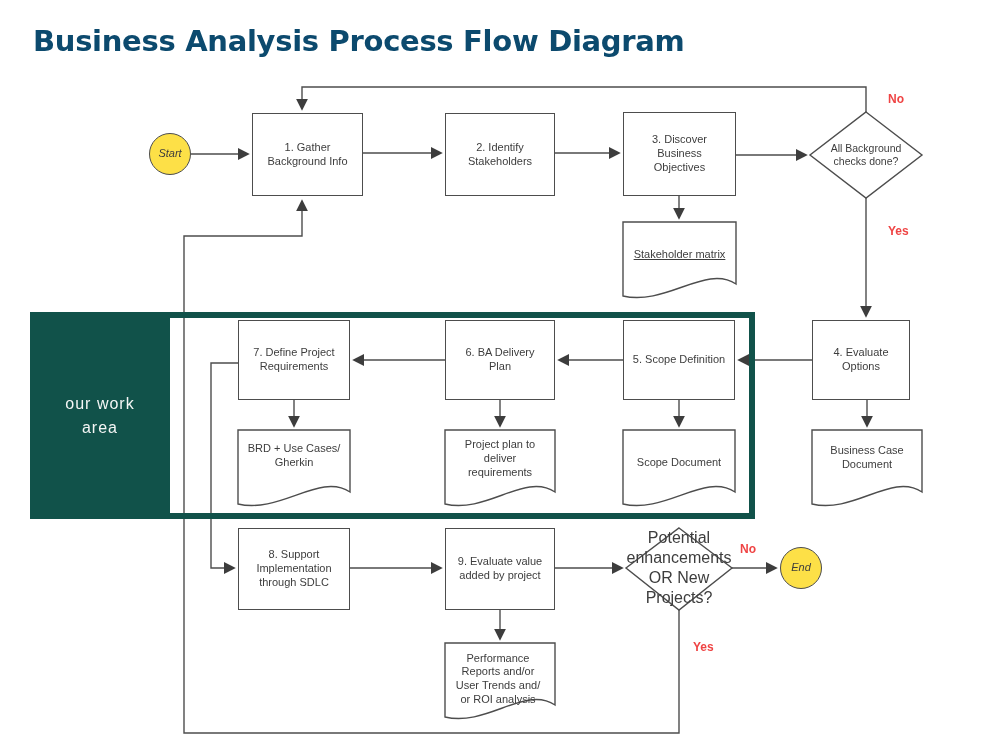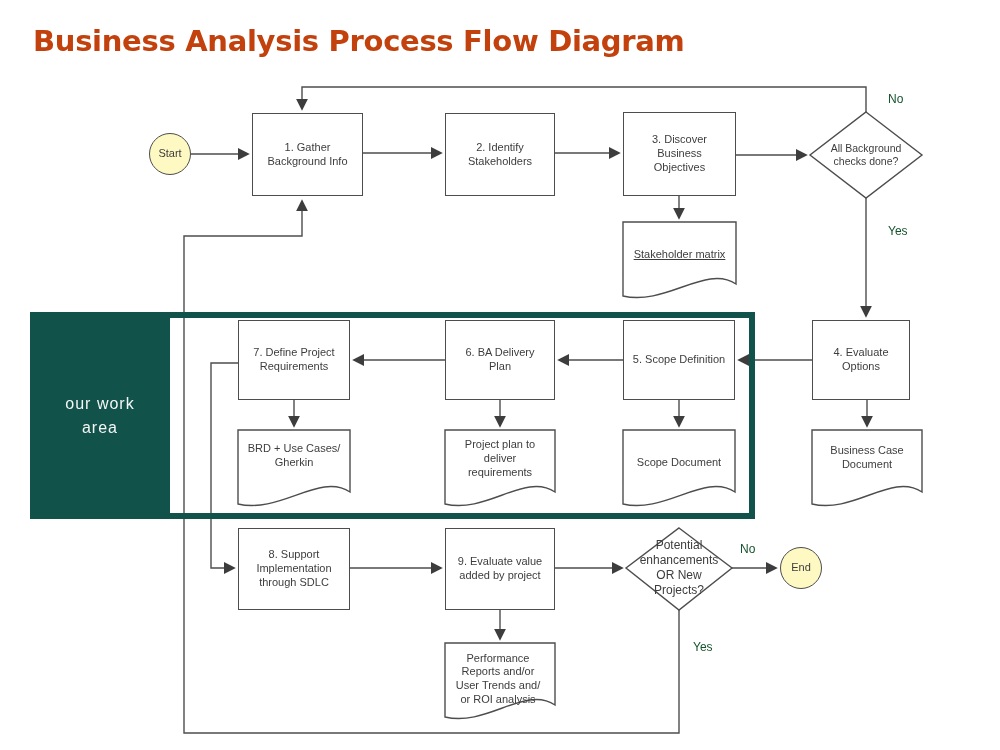--- a/index.html
+++ b/index.html
@@ -2,34 +2,34 @@
 <html><head>
 <meta charset="utf-8">
 <style>
   html,body{margin:0;padding:0;background:#ffffff;}
   .stage{
     position:relative;width:1000px;height:750px;background:#ffffff;overflow:hidden;
     font-family:"Liberation Sans",sans-serif;
   }
   .page-title{
     position:absolute;left:33px;top:24px;margin:0;
-    font-size:29px;font-weight:700;letter-spacing:-0.3px;color:#c2410c;
+    font-size:29px;font-weight:700;letter-spacing:-0.3px;color:#0c4a6e;
     font-family:"DejaVu Sans","Liberation Sans",sans-serif;
   }
   .diagram-svg{position:absolute;left:0;top:0;z-index:1;}
   .node{
     position:absolute;display:flex;align-items:center;justify-content:center;
     text-align:center;color:#3d3d3d;font-size:11px;line-height:1.25;
     white-space:pre-line;z-index:2;box-sizing:border-box;
   }
   .process{border:1.5px solid #4d4d4d;background:#ffffff;padding:2px;}
-  .terminator{border:1.5px solid #4d4d4d;background:#fef9c3;border-radius:50%;}
+  .terminator{border:1.5px solid #4d4d4d;background:#fde047;border-radius:50%;font-style:italic;}
   .overlay-label{background:transparent;z-index:2;}
   .edge-label{
-    position:absolute;color:#14532d;font-size:12px;z-index:2;white-space:nowrap;
+    position:absolute;color:#ef4444;font-size:12px;z-index:2;white-space:nowrap;font-weight:bold;
   }
   .work-area-outline{
     position:absolute;left:30px;top:312px;width:725px;height:207px;
     border:6px solid #11524a;box-sizing:border-box;z-index:3;background:transparent;
   }
   .work-area-fill{
     position:absolute;left:30px;top:312px;width:140px;height:207px;
     background:#11524a;z-index:4;display:flex;align-items:center;justify-content:center;
     text-align:center;color:#f4f6f5;font-size:16px;font-weight:300;
     letter-spacing:1px;line-height:1.45;white-space:pre-line;
@@ -114,21 +114,21 @@
   <div class="node process" style="left:238px;top:320px;width:112px;height:80px;">7. Define Project
 Requirements</div>
   <div class="node process" style="left:238px;top:528px;width:112px;height:82px;">8. Support
 Implementation
 through SDLC</div>
   <div class="node process" style="left:445px;top:528px;width:110px;height:82px;">9. Evaluate value
 added by project</div>
 
   <div class="node overlay-label" style="left:816px;top:133px;width:100px;height:44px;font-size:10.5px;">All Background
 checks done?</div>
-  <div class="node overlay-label" style="left:631px;top:534px;width:96px;height:68px;font-size:12px;">Potential
+  <div class="node overlay-label" style="left:631px;top:534px;width:96px;height:68px;font-size:16px;">Potential
 enhancements
 OR New
 Projects?</div>
 
   <div class="node overlay-label" style="left:625px;top:240px;width:109px;height:30px;text-decoration:underline;">Stakeholder matrix</div>
   <div class="node overlay-label" style="left:240px;top:440px;width:108px;height:32px;">BRD + Use Cases/
 Gherkin</div>
   <div class="node overlay-label" style="left:447px;top:436px;width:106px;height:46px;">Project plan to
 deliver
 requirements</div>

